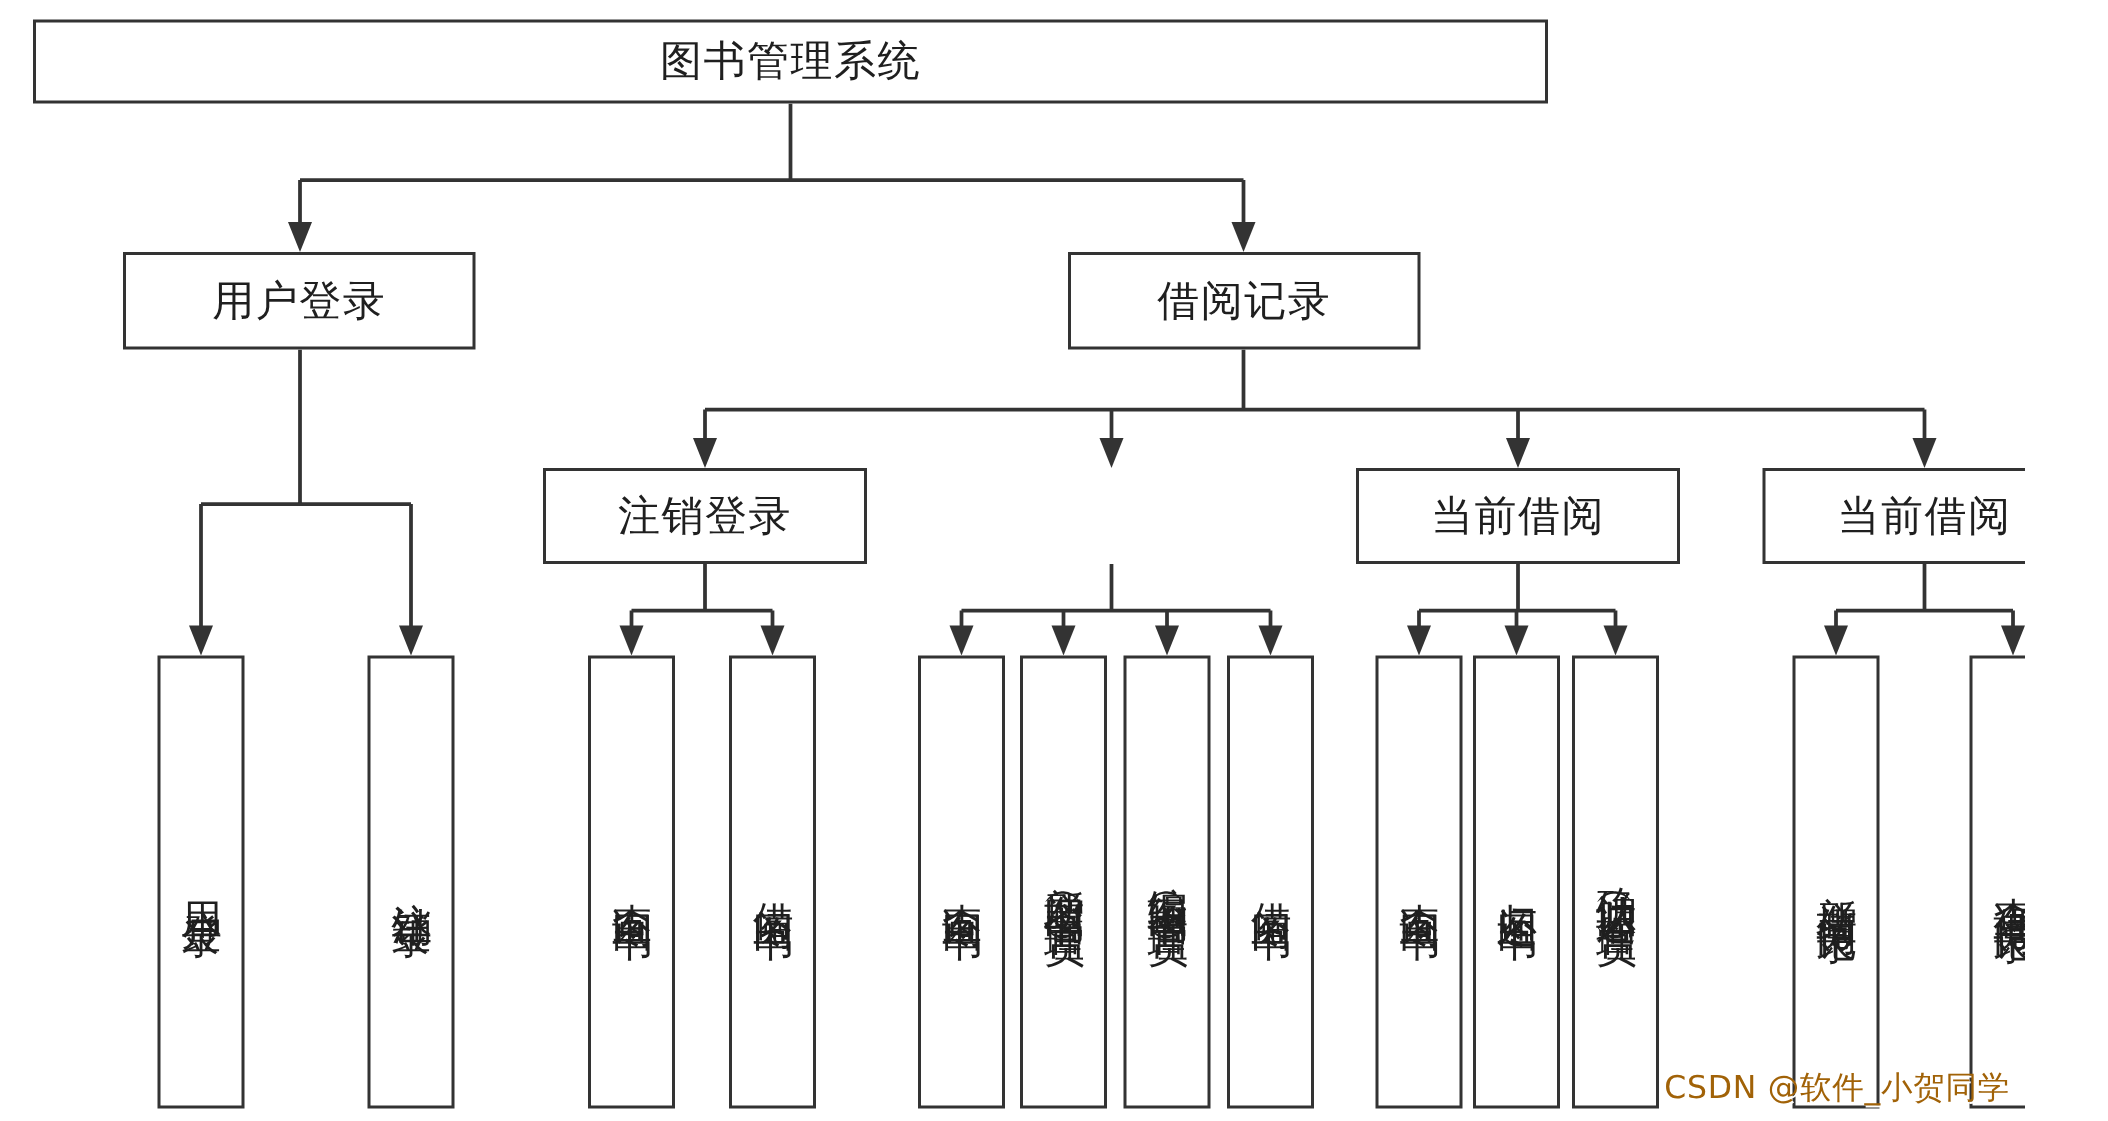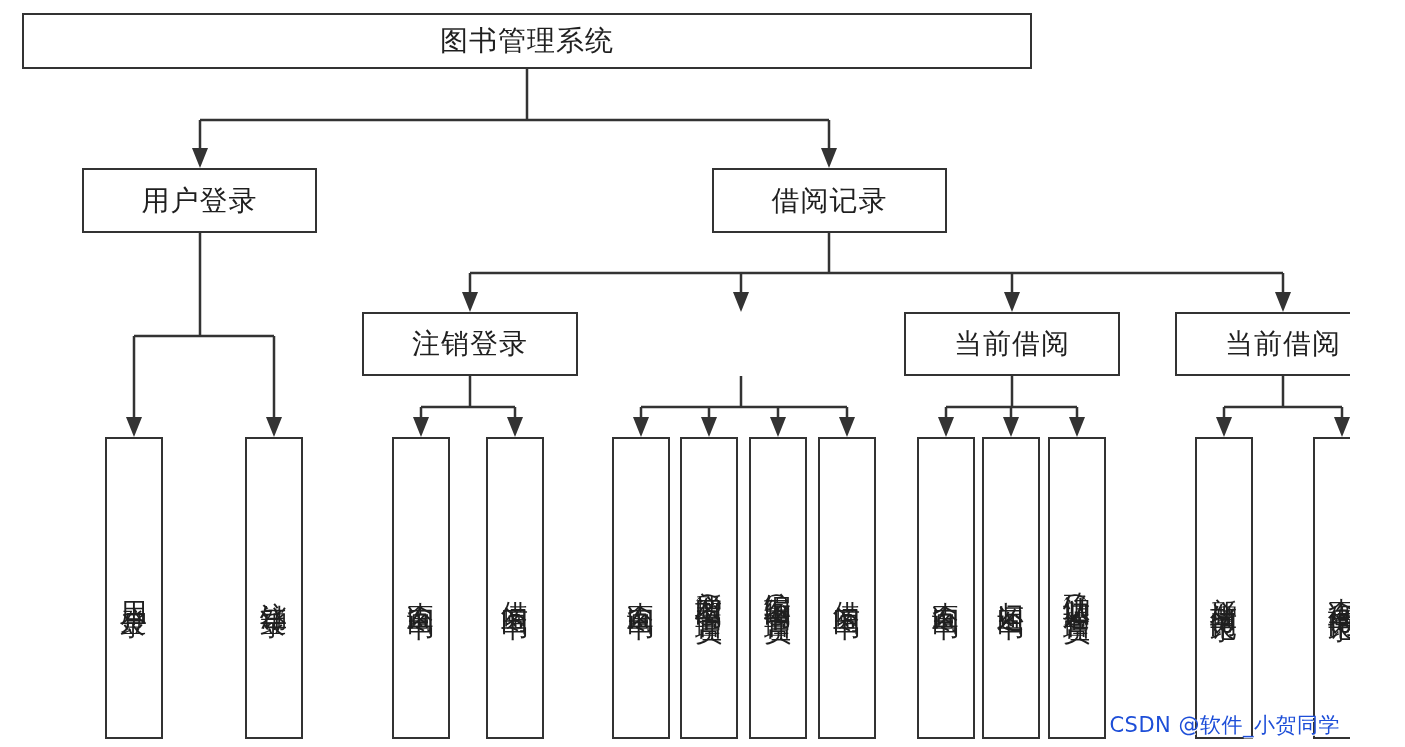--- a/index.html
+++ b/index.html
@@ -134,14 +134,14 @@
     <span class="node-label">确认归还（管理员）</span>
   </div>
 
   <div class="node vbox" style="left:1195px;top:437px;width:58px;height:302px">
     <span class="node-label">新增借阅记录</span>
   </div>
   <div class="node vbox" style="left:1313px;top:437px;width:58px;height:302px">
     <span class="node-label">查询借阅记录</span>
   </div>
 
-  <div class="watermark" style="color: #1d4ed8;">CSDN @软件_小贺同学</div>
+  <div class="watermark" style="color: #a16207;">CSDN @软件_小贺同学</div>
 </div>
 
 </body></html>

